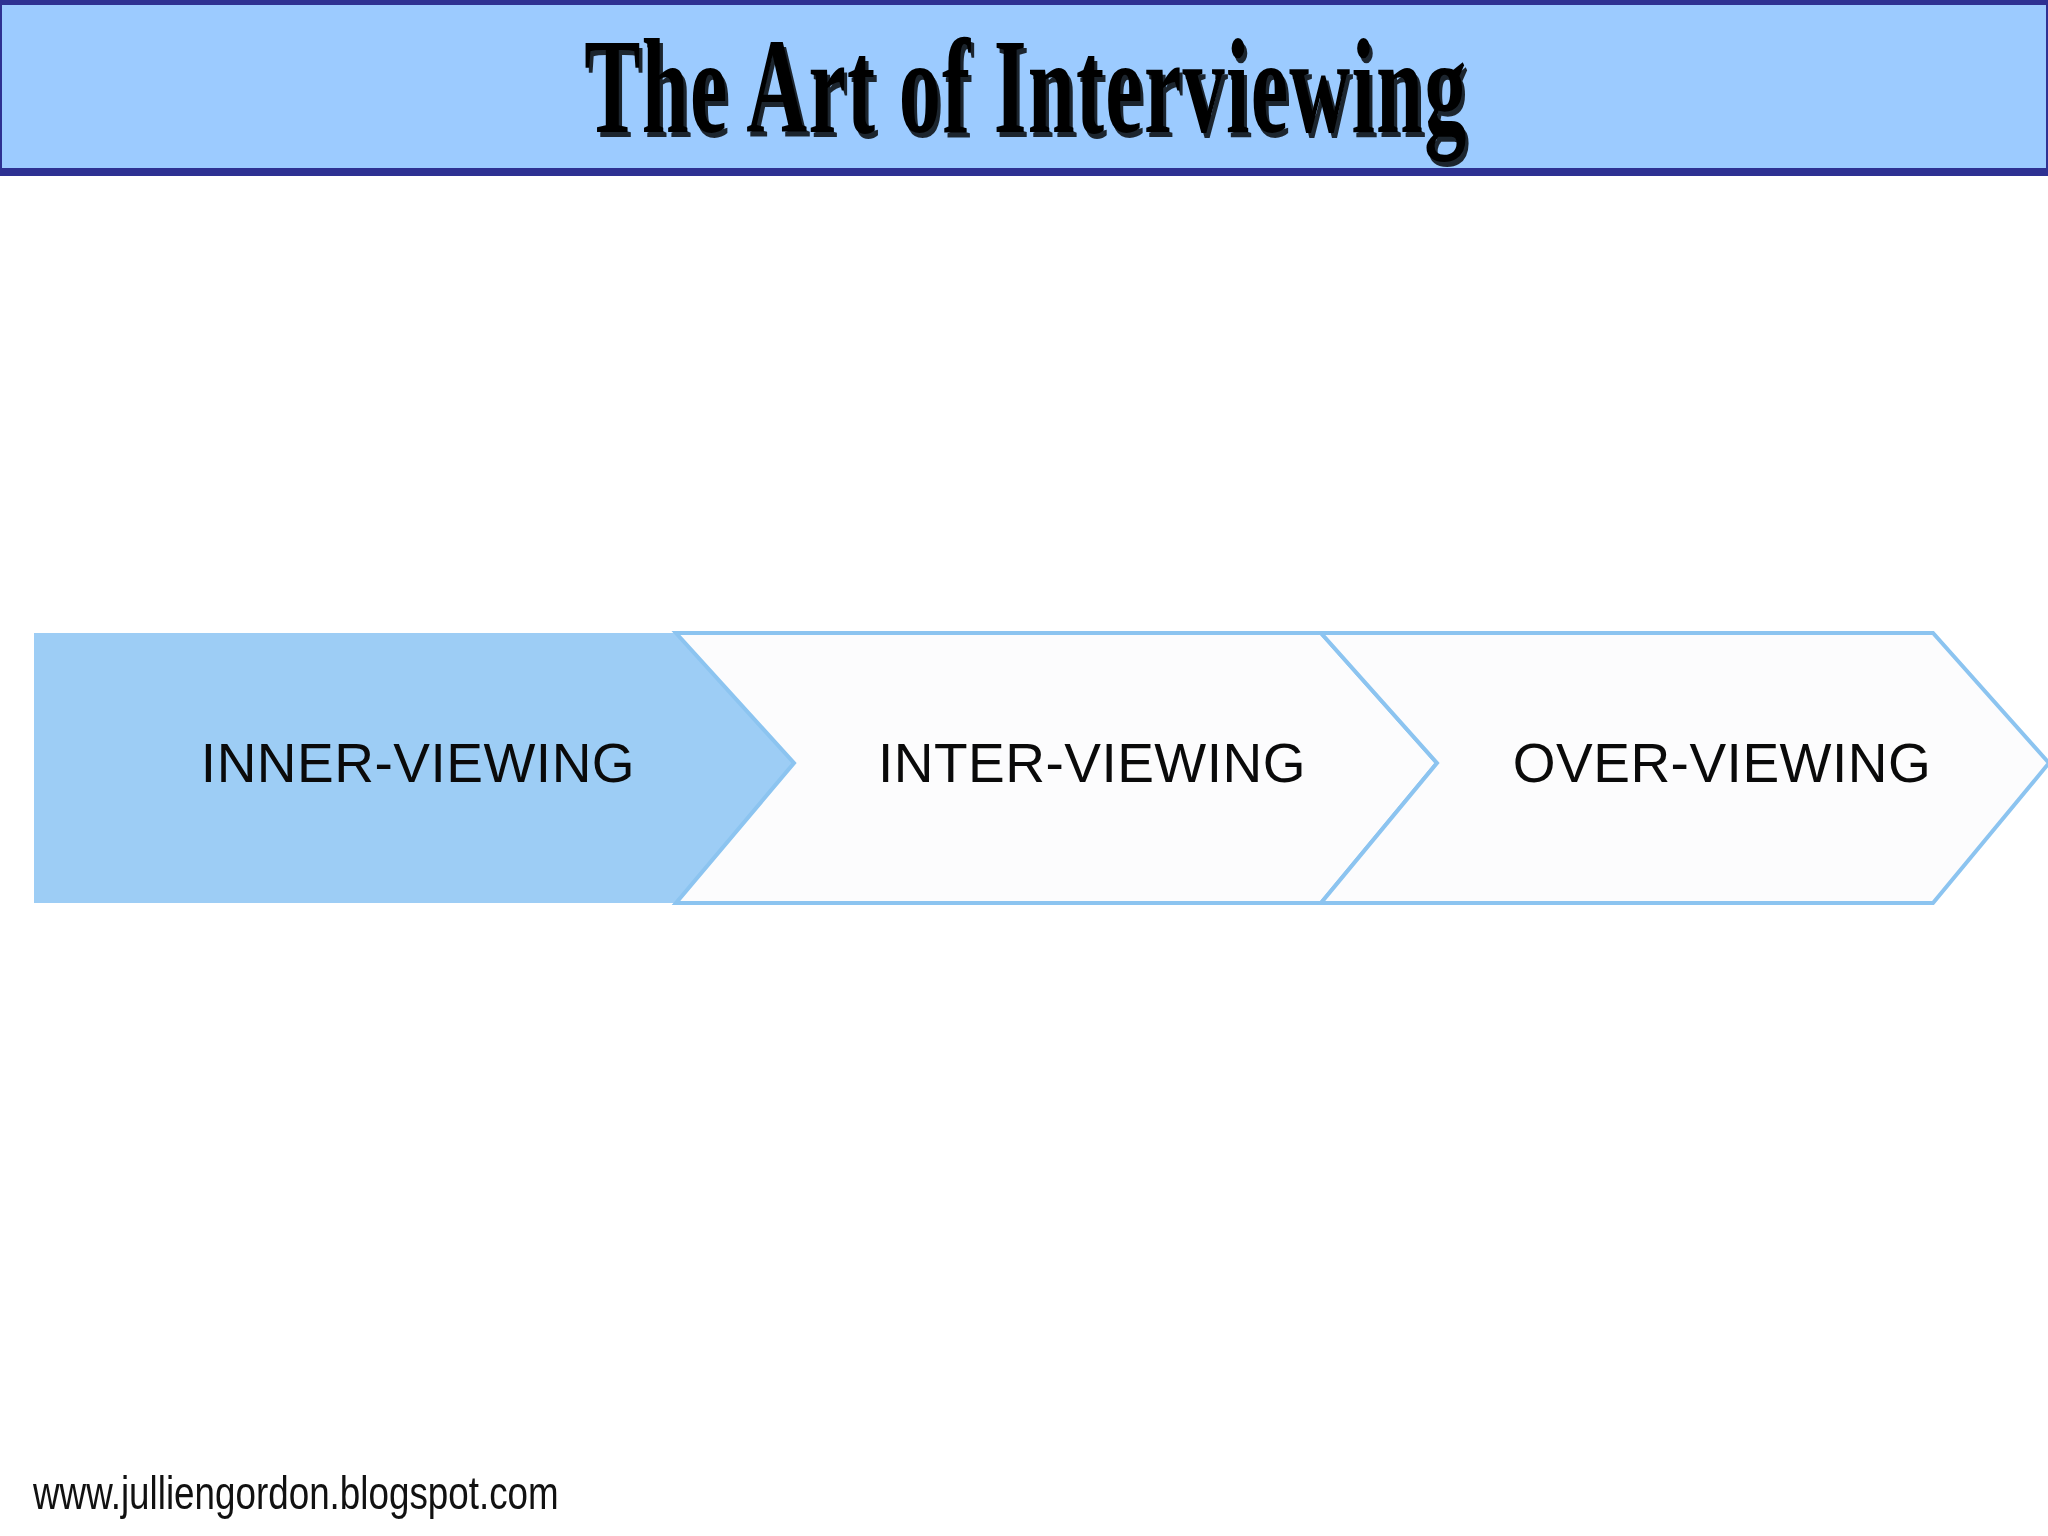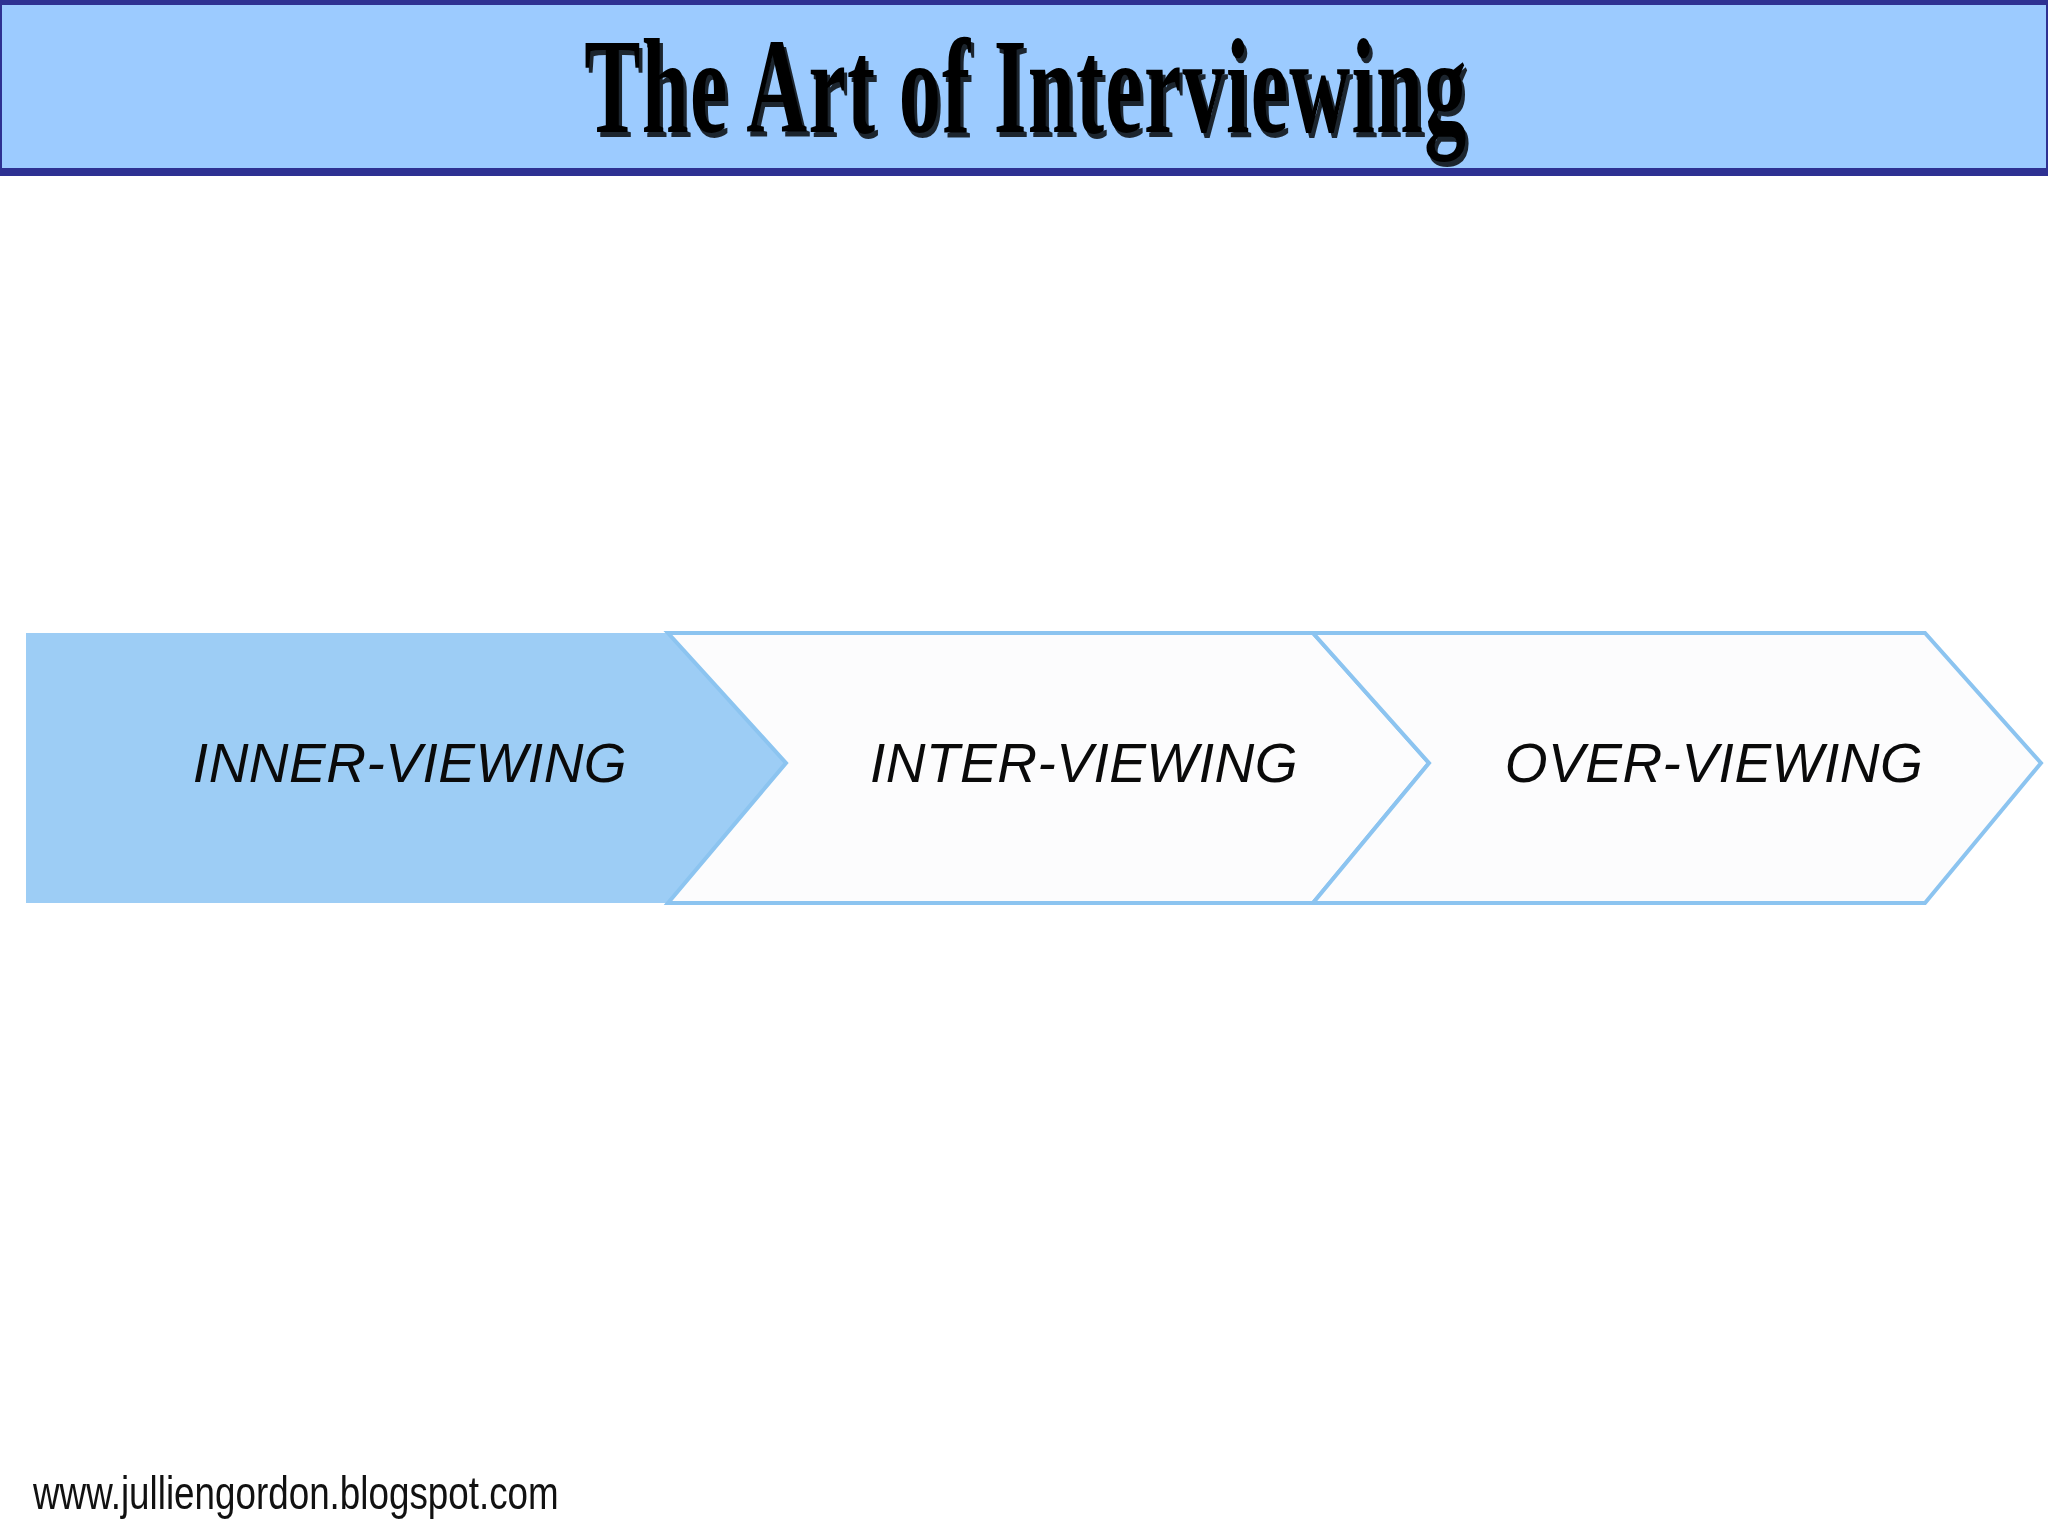--- a/index.html
+++ b/index.html
@@ -49,25 +49,24 @@
     transform: scaleX(0.62);
     transform-origin: center center;
     text-shadow: 5px 5px 0 rgba(0,0,0,0.82);
     padding-bottom: 6px;
     box-sizing: border-box;
   }
 
   
   #chevron-diagram {
     position: absolute;
-    left: 8px;
+    left: 16px;
     top: 600px;
     width: 1644px;
     height: 340px;
-    font-style: italic;
   }
   #chevron-svg {
     display: block;
     width: 2048px;
     height: 340px;
   }
   .chev-label {
     font-family: "Liberation Sans", sans-serif;
     font-size: 55px;
     fill: #0a0a0a;

